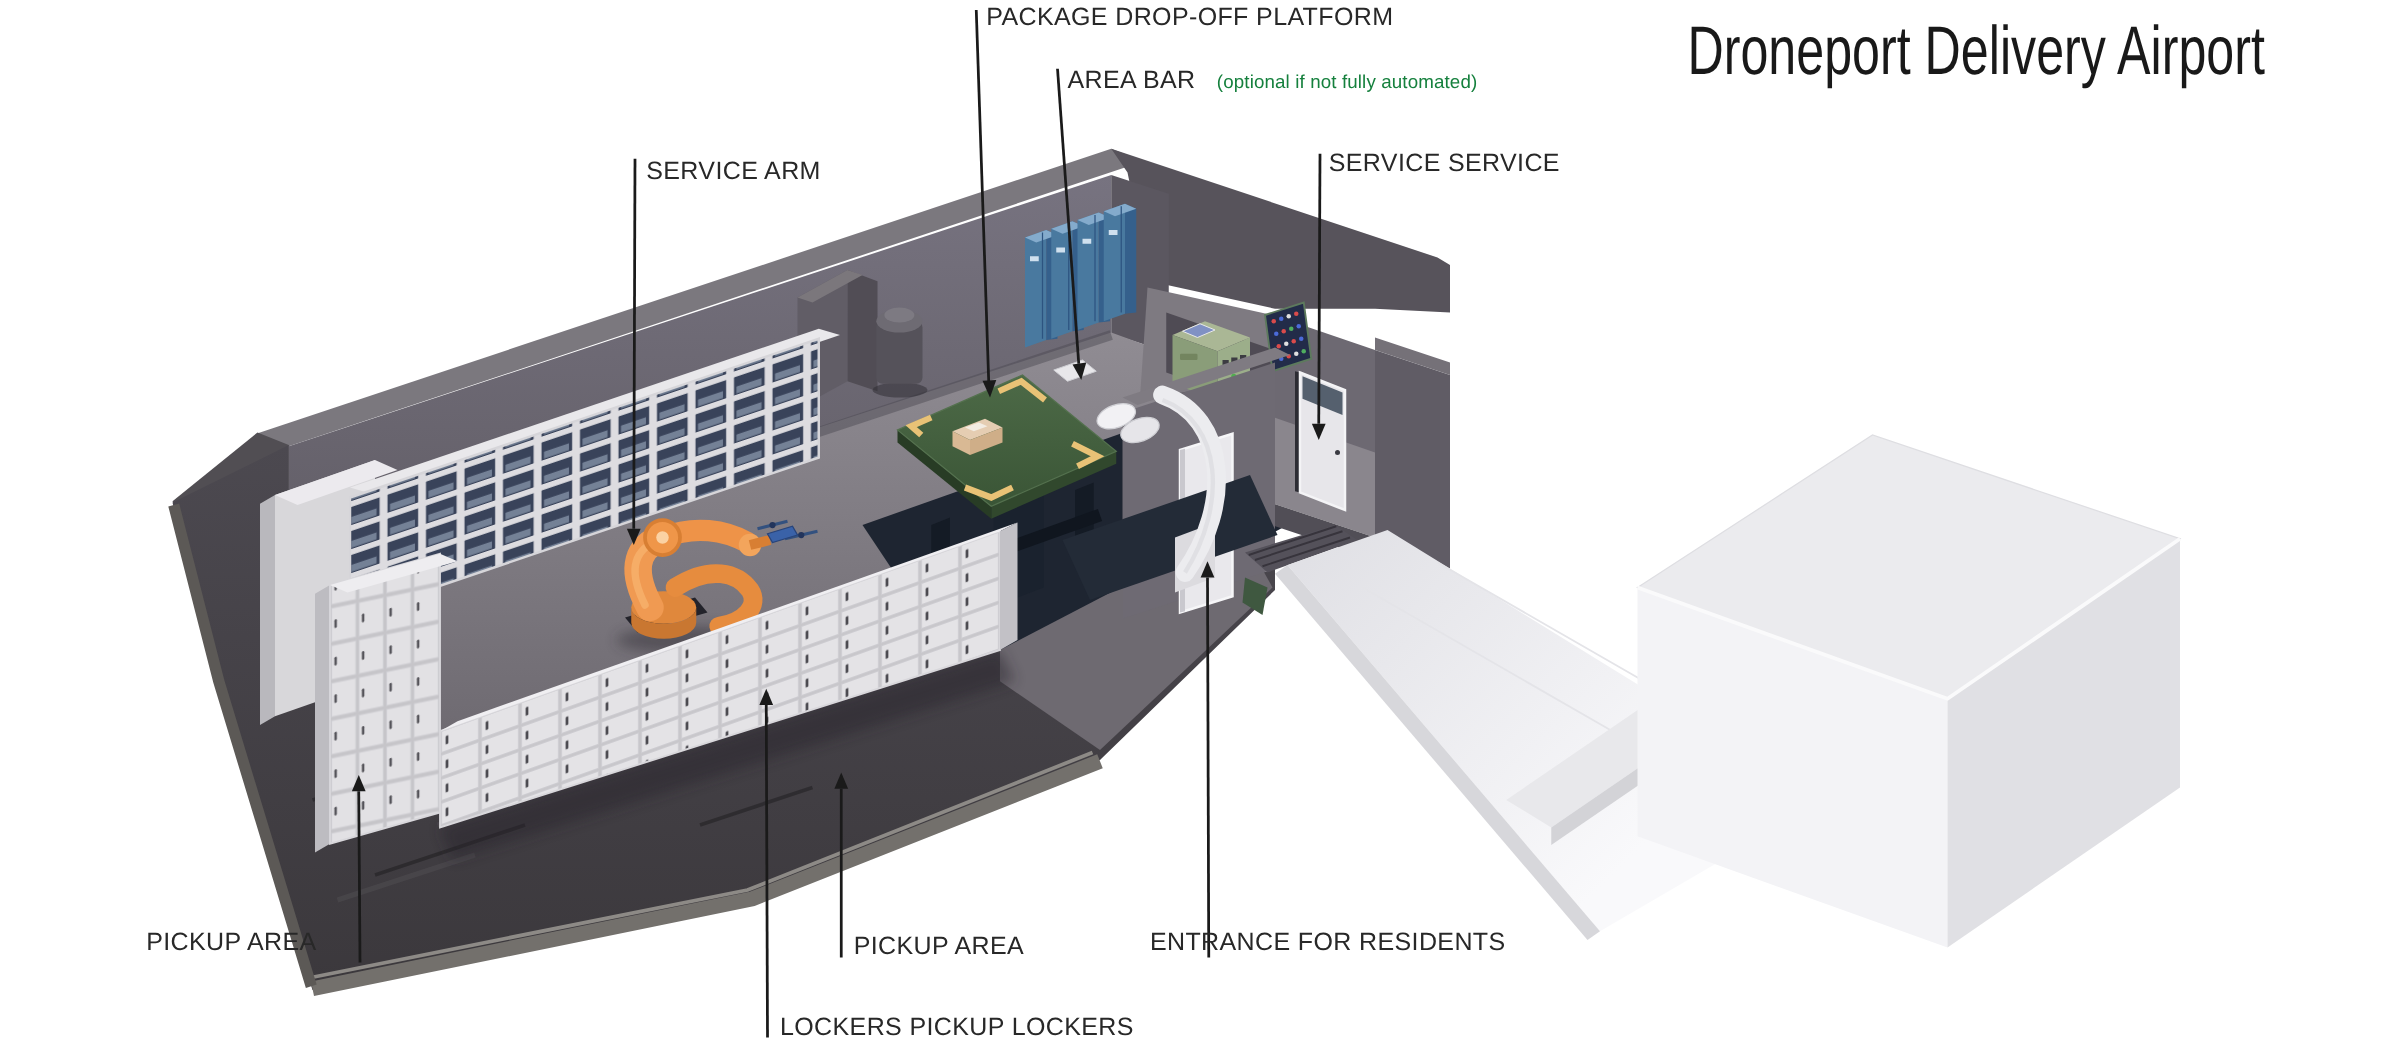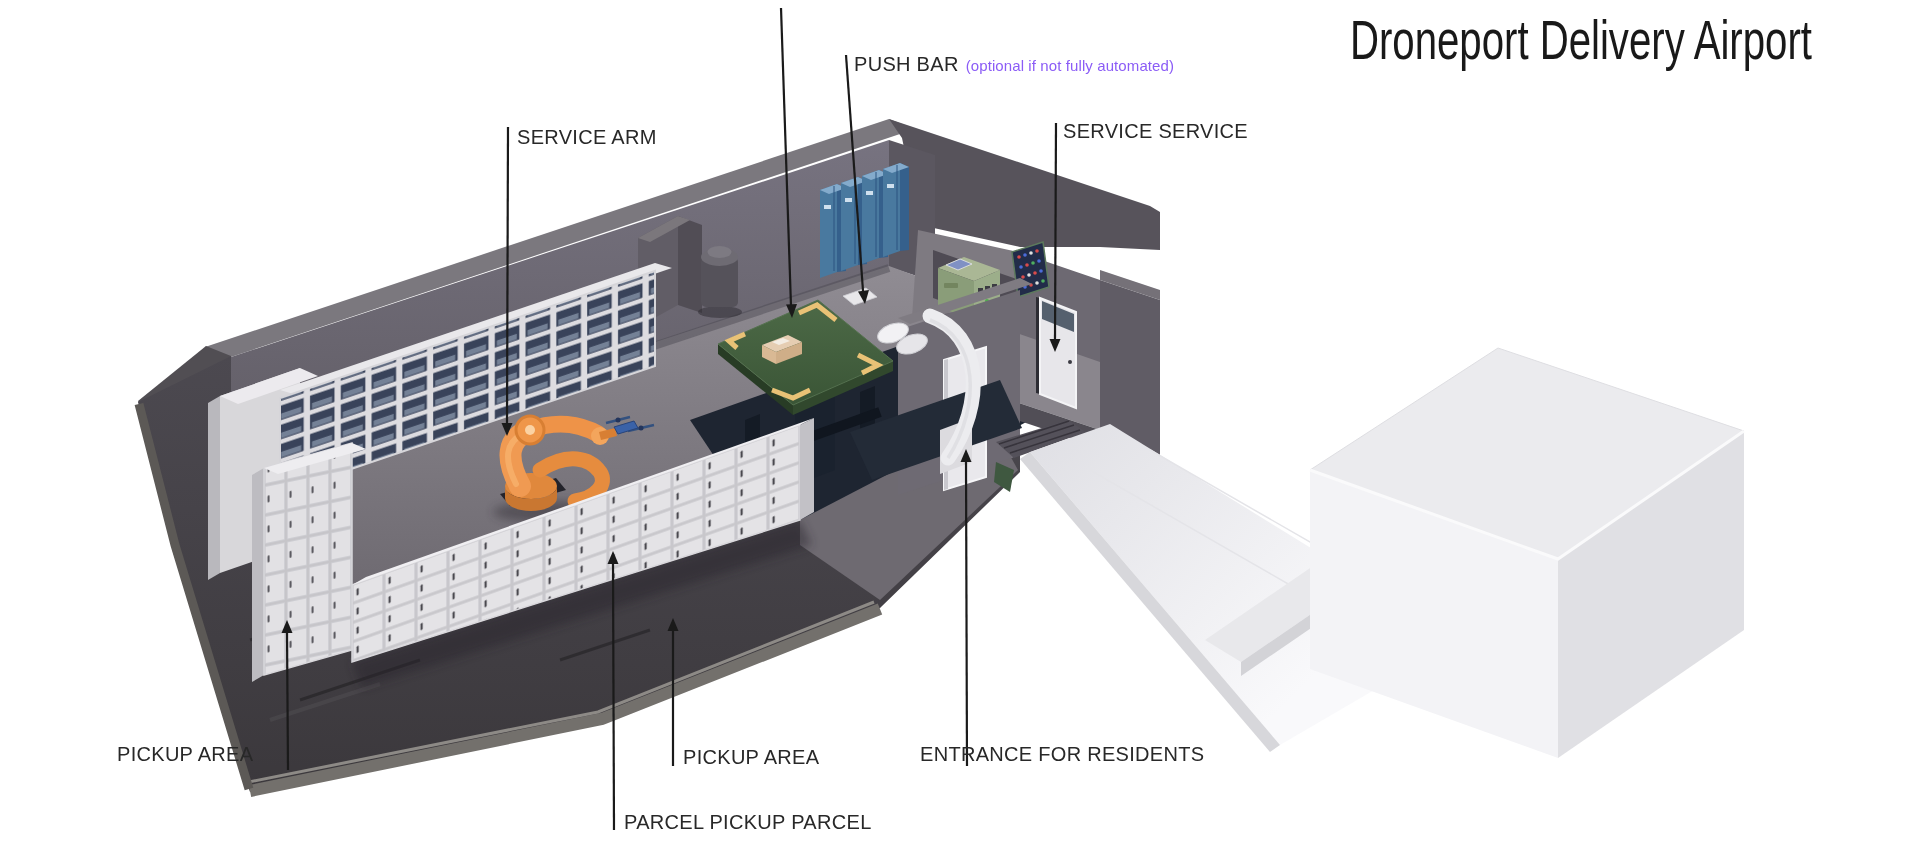--- a/index.html
+++ b/index.html
@@ -1,21 +1,21 @@
 <!DOCTYPE html>
 <html><head>
 <meta charset="utf-8">
 <style>
   html,body{margin:0;padding:0;background:#ffffff;}
   #canvas{position:relative;width:1920px;height:846px;overflow:hidden;background:#ffffff;
           font-family:"Liberation Sans",sans-serif;}
   #scene-svg{position:absolute;left:0;top:0;}
   .label{position:absolute;font-size:20px;line-height:22px;color:#282828;letter-spacing:.3px;
          white-space:nowrap;font-family:"Liberation Sans",sans-serif;}
-  .label .note{font-size:15px;letter-spacing:.1px;margin-left:7px;color:#8b5cf6;}
+  .label .note{font-size:15px;letter-spacing:.1px;margin-left:17px;color:#15803d;}
   .title{position:absolute;left:1350px;top:10px;font-size:55px;line-height:60px;color:#191919;
          transform:scaleX(.73);transform-origin:left top;white-space:nowrap;font-weight:400;
          font-family:"Liberation Sans",sans-serif;}
 </style>
 </head>
 <body>
 
 <div id="canvas">
 
 <svg id="scene-svg" width="1920" height="846" viewBox="0 0 1920 846">
@@ -307,42 +307,45 @@
     <path d="M673,618 l-5.5,13 h11 z" stroke="none"></path>
     <line x1="614" y1="830" x2="613" y2="564"></line>
     <path d="M613,551 l-5.5,13 h11 z" stroke="none"></path>
     <line x1="967" y1="766" x2="966" y2="462"></line>
     <path d="M966,449 l-5.5,13 h11 z" stroke="none"></path>
   </g>
 </svg>
 
   <div class="title">Droneport Delivery Airport</div>
 
+  <div class="label" style="left:789px;top:3px;">
+    <span>PACKAGE DROP-OFF PLATFORM</span>
+  </div>
 
   <div class="label" style="left:854px;top:53px;">
-    <span>PUSH BAR</span><span class="note">(optional if not fully automated)</span>
+    <span>AREA BAR</span><span class="note">(optional if not fully automated)</span>
   </div>
 
   <div class="label" style="left:1063px;top:120px;">
     <span>SERVICE SERVICE</span>
   </div>
 
   <div class="label" style="left:517px;top:126px;">
     <span>SERVICE ARM</span>
   </div>
 
   <div class="label" style="left:117px;top:743px;">
     <span>PICKUP AREA</span>
   </div>
 
   <div class="label" style="left:683px;top:746px;">
     <span>PICKUP AREA</span>
   </div>
 
   <div class="label" style="left:624px;top:811px;">
-    <span>PARCEL PICKUP PARCEL</span>
+    <span>LOCKERS PICKUP LOCKERS</span>
   </div>
 
   <div class="label" style="left:920px;top:743px;">
     <span>ENTRANCE FOR RESIDENTS</span>
   </div>
 
 </div>
 
 </body></html>

